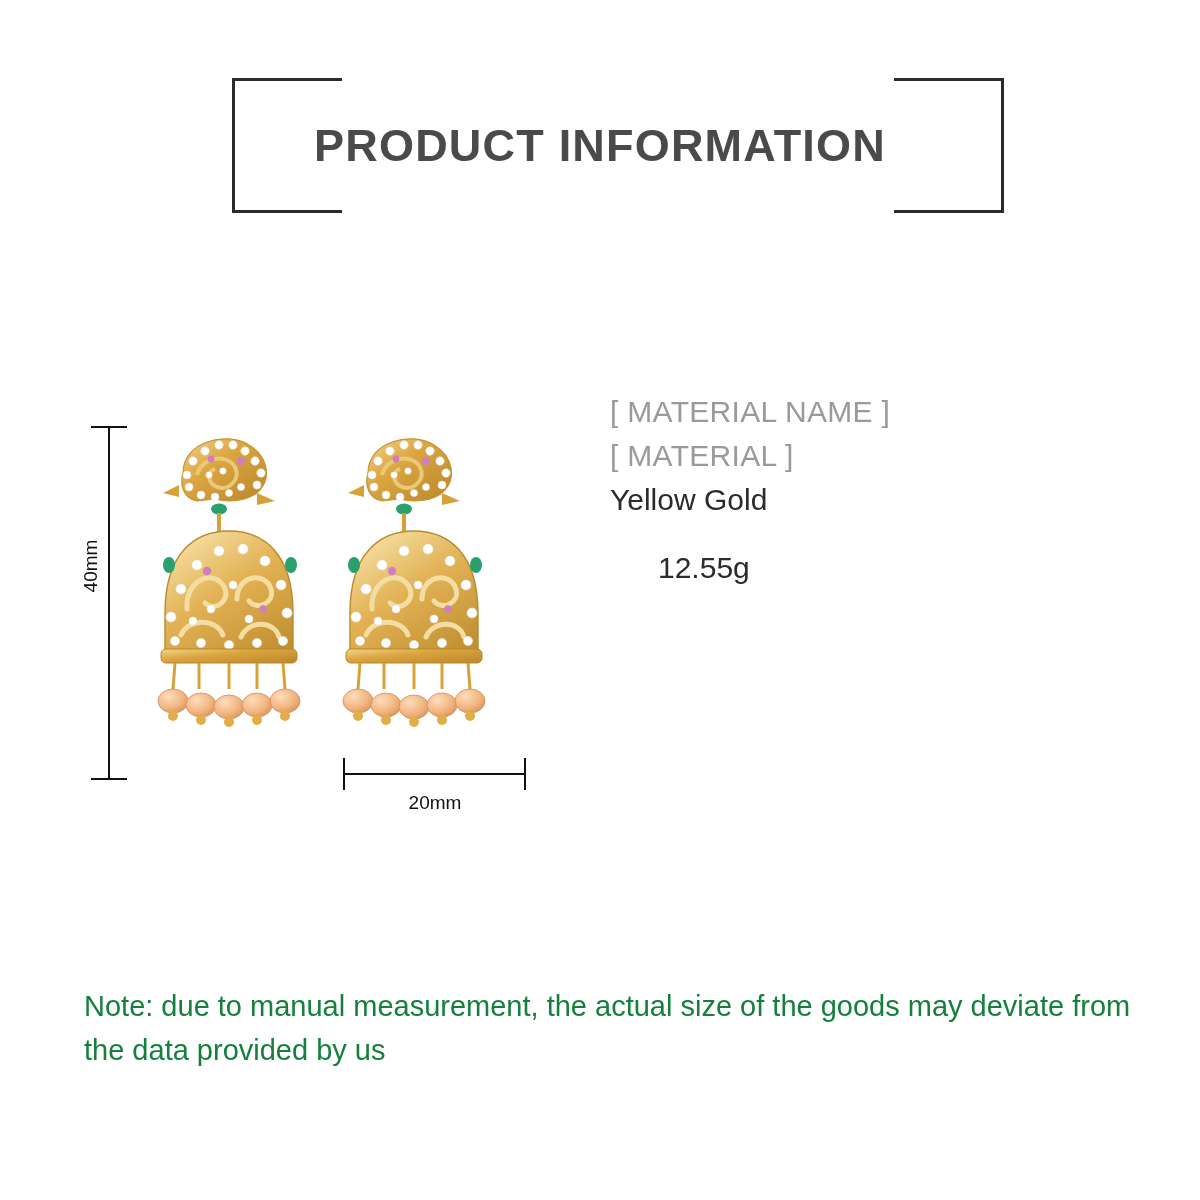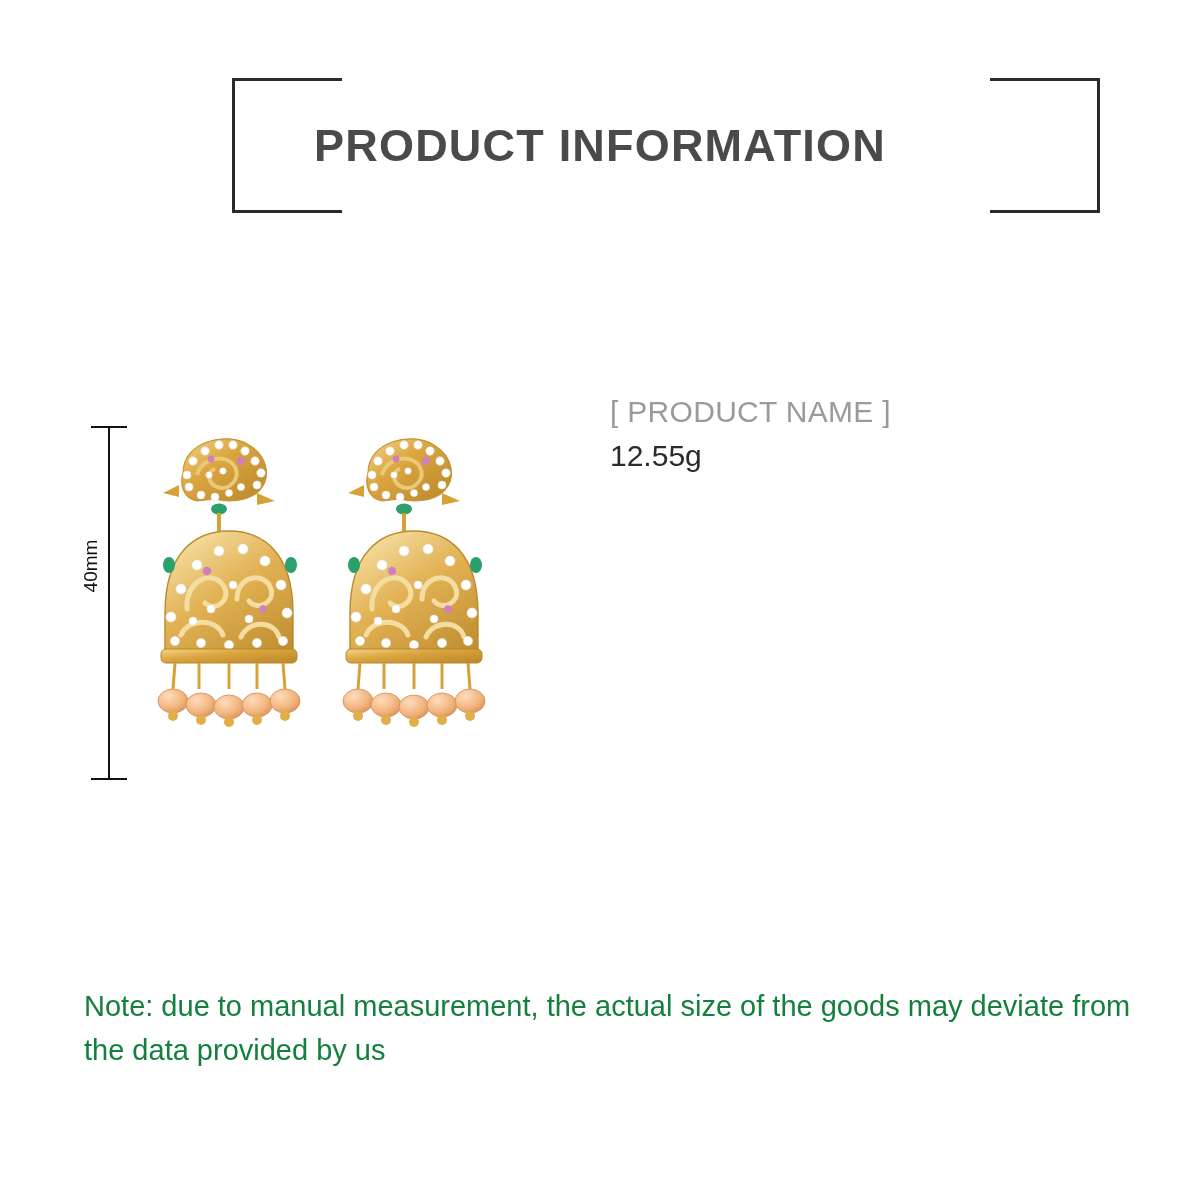--- a/index.html
+++ b/index.html
@@ -13,21 +13,21 @@
     position: relative;
     font-family: "Liberation Sans", sans-serif;
     overflow: hidden;
   }
 
   
   #header-block {
     position: absolute;
     left: 232px;
     top: 78px;
-    width: 868px;
+    width: 772px;
     height: 140px;
   }
   .corner {
     position: absolute;
     width: 110px;
     height: 135px;
     box-sizing: border-box;
   }
   .corner.tl {
     left: 0; top: 0;
@@ -159,21 +159,21 @@
     margin: 0 0 10px 0;
     letter-spacing: 0.3px;
     white-space: nowrap;
   }
   .spec-val {
     font-size: 30px;
     color: #2b2b2b;
     margin: 0 0 34px 0;
     white-space: nowrap;
   }
-  .spec-val.last { margin-bottom: 0; }
+  .spec-val.last { margin-bottom: 0; margin-left: 48px; }
 
   
   #note {
     position: absolute;
     left: 84px;
     top: 985px;
     width: 1050px;
     font-size: 29px;
     line-height: 1.5;
     color: #15803d;
@@ -190,20 +190,26 @@
 
 <div id="product-figure">
 
   <div id="vertical-ruler">
     <div class="v-cap top"></div>
     <div class="v-line"></div>
     <div class="v-cap bottom"></div>
   </div>
   <div id="vertical-label">40mm</div>
 
+  <div id="horizontal-ruler">
+    <div class="h-cap left"></div>
+    <div class="h-line"></div>
+    <div class="h-cap right"></div>
+    <div id="horizontal-label">20mm</div>
+  </div>
 
   <div class="earring" id="earring-left">
     <svg width="180" height="360" viewBox="0 0 180 360" xmlns="http://www.w3.org/2000/svg">
       <defs>
         <linearGradient id="goldA" x1="0" y1="0" x2="1" y2="1">
           <stop offset="0%" stop-color="#f3d489"></stop>
           <stop offset="40%" stop-color="#dba63f"></stop>
           <stop offset="100%" stop-color="#b9862b"></stop>
         </linearGradient>
         <linearGradient id="domeA" x1="0.2" y1="0" x2="0.9" y2="1">
@@ -399,19 +405,21 @@
           <circle cx="84" cy="309" r="5"></circle>
             <circle cx="112" cy="307" r="5"></circle>
           <circle cx="140" cy="303" r="5"></circle>
         </g>
       </g>
     </svg>
   </div>
 </div>
 
 <div id="spec-list">
-  <p class="spec-key">[ PRODUCT NAME ]</p>
-
+  <p class="spec-key">[ MATERIAL NAME ]</p>
+
+  <p class="spec-key">[ MATERIAL ]</p>
+  <p class="spec-val">Yellow Gold</p>
 
   <p class="spec-val last">12.55g</p>
 </div>
 
 <div id="note">Note: due to manual measurement, the actual size of the goods may deviate from the data provided by us</div>
 
 </body></html>

